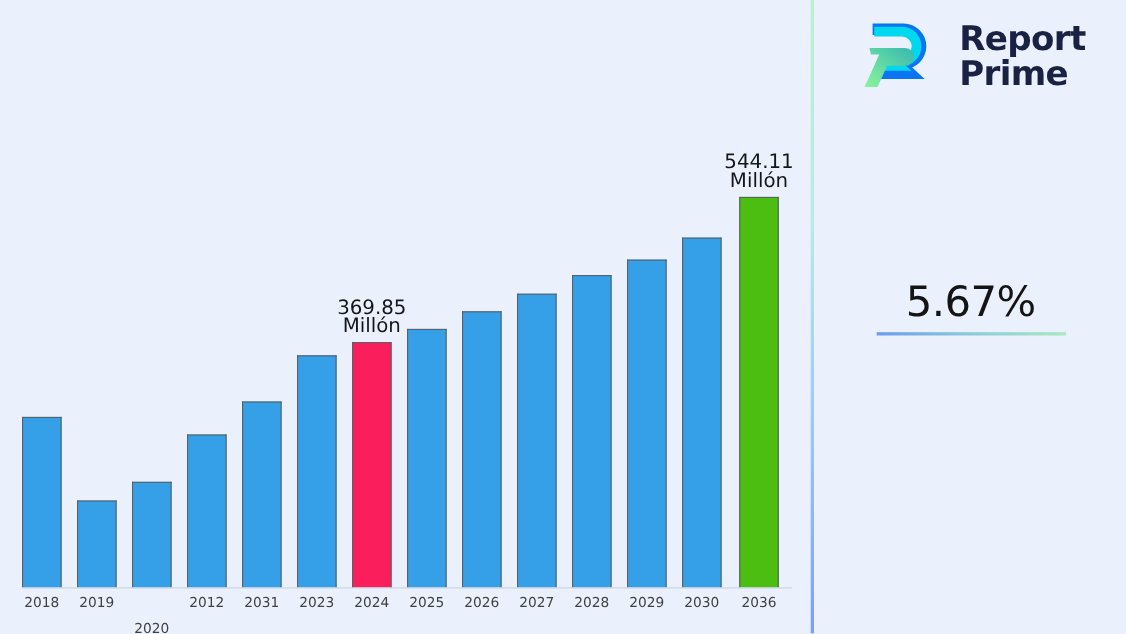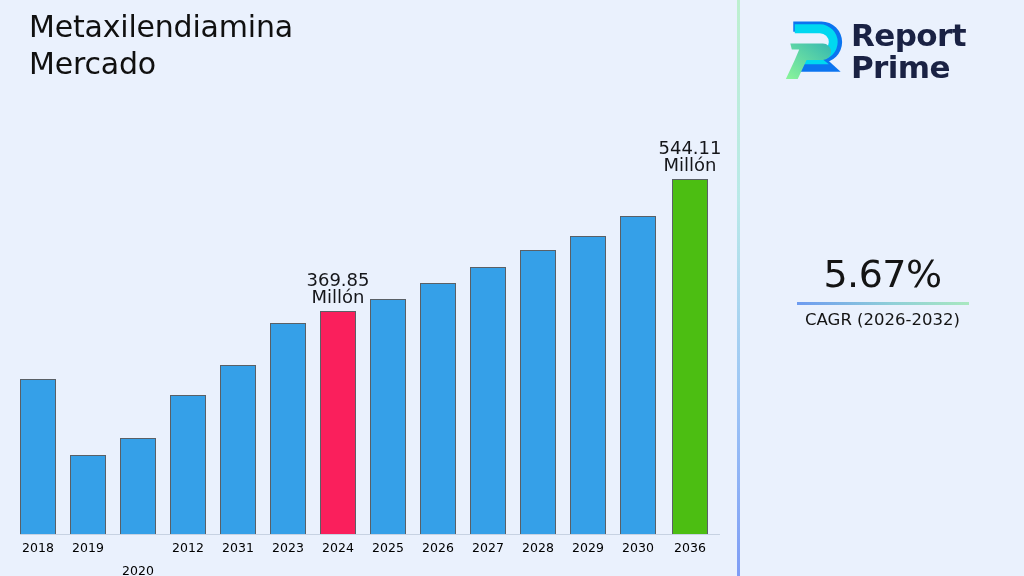--- a/index.html
+++ b/index.html
@@ -52,36 +52,36 @@
     width:700px;height:1px;
     background:#c7d2e2;
   }
 
   .tick-label{
     position:absolute;
     top:540px;
     width:50px;
     text-align:center;
     font-size:12.5px;
-    color:#000000;
+    color:#404040;
   }
 
   
   #divider{
     position:absolute;left:737px;top:0;width:3px;height:576px;
     background:linear-gradient(to bottom,#bdf0cf 0%,#b9e9e8 35%,#9cc4f6 70%,#7f9df5 100%);
   }
 
   
   #right-panel{position:absolute;left:741px;top:0;width:283px;height:576px;}
 
   #logo{
     position:absolute;left:36px;top:10px;
     width:230px;height:82px;
-    display:flex;align-items:center;gap:0;
+    display:flex;align-items:center;gap:21px;
   }
   #logo-mark{width:74px;height:74px;flex:none;}
   #logo-text{
     font-size:31px;line-height:32px;
     font-weight:700;color:#1a2244;
     letter-spacing:-0.6px;
     white-space:pre-line;
   }
 
   #cagr-block{
@@ -102,22 +102,20 @@
     color:#141414;
   }
 </style>
 </head>
 <body>
 
 <div id="root">
 
   <div id="chart-panel">
 
-    <div id="page-title">Metaxilendiamina
-Mercado</div>
 
     <div id="plot-area">
 
     <div class="bar blue" title="2018: 96 Millón" style="left: 20px; top: 379px; width: 36px; height: 155px;"></div>
         <div class="tick-label" style="left: 13px;">2018</div>
         <div class="bar blue" title="2019: 48.9 Millón" style="left: 70px; top: 455px; width: 36px; height: 79px;"></div>
         <div class="tick-label" style="left: 63px;">2019</div>
         <div class="bar blue" title="2020: 59.4 Millón" style="left: 120px; top: 438px; width: 36px; height: 96px;"></div>
         <div class="tick-label" style="left: 113px; margin-top: 23px;">2020</div>
         <div class="bar blue" title="2021: 86.1 Millón" style="left: 170px; top: 395px; width: 36px; height: 139px;"></div>
@@ -176,16 +174,15 @@
           <path d="M18 40 H62 A11 11 0 0 1 62 62 H40 L28 88 H12 L24 62 L30 48 H20 Z" fill="url(#gGreen)"></path>
         </svg>
       </span>
       <span id="logo-text">Report
 Prime</span>
     </div>
 
     <div id="cagr-block">
       <div id="cagr-value">5.67%</div>
       <div id="cagr-rule"></div>
-      <div id="cagr-caption">CAGR (2026-2032)</div>
     </div>
   </div>
 </div>
 
 </body></html>

